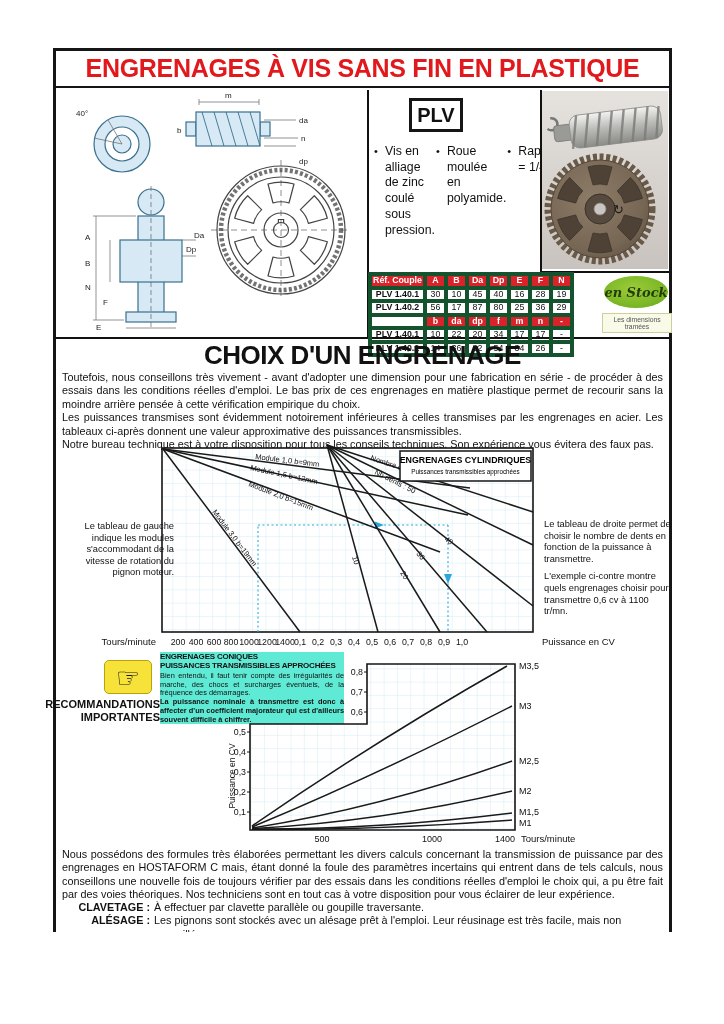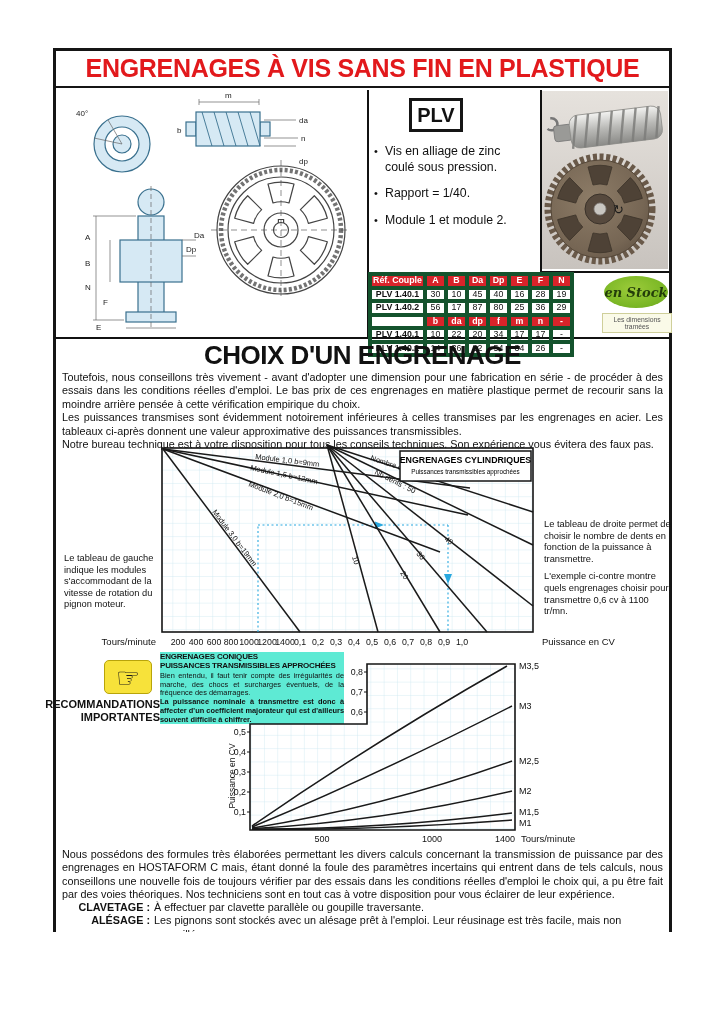--- a/index.html
+++ b/index.html
@@ -9,37 +9,37 @@
   .hline{position:absolute;background:#111;height:2px;}
   .vline{position:absolute;background:#111;width:2px;}
   .main-box{position:absolute;left:53px;top:48px;width:619px;height:920px;
             border:3px solid #151515;box-sizing:border-box;}
   .title-bar{position:absolute;left:56px;top:51px;width:613px;height:37px;
              border-bottom:2px solid #151515;box-sizing:border-box;
              display:flex;align-items:center;justify-content:center;}
   .title-bar span{font-weight:bold;font-size:25px;letter-spacing:-0.3px;color:#e2191c;white-space:nowrap;}
   .plv-box{position:absolute;left:409px;top:98px;width:48px;height:28px;border:3px solid #151515;
            display:flex;align-items:center;justify-content:center;font-weight:bold;font-size:20px;box-sizing:content-box;}
-  .bullets{position:absolute;left:374px;top:144px;width:160px;display:flex;flex-direction:column;gap:11px;}
+  .bullets{position:absolute;left:374px;top:144px;width:160px;display:flex;flex-direction:row;gap:1px;}
   .bullet{position:relative;padding-left:11px;font-size:12.3px;line-height:1.28;white-space:pre-line;}
   .bullet:before{content:"•";position:absolute;left:0;top:0;font-size:11px;}
   table.dims{position:absolute;left:368px;top:272px;border-collapse:collapse;table-layout:fixed;}
   table.dims td{border:4px solid #14532d;font-size:8.8px;text-align:center;padding:0;height:9.5px;line-height:9.5px;}
   td.redh{background:#d8232a;color:#fff;font-weight:bold;}
   td.reflab{font-weight:bold;}
   .stock-ellipse{position:absolute;left:604px;top:276px;width:64px;height:32px;border-radius:50%;
                  background:radial-gradient(ellipse at 45% 40%, #9ccb3a 0%, #7cb826 60%, #69a31c 100%);
                  display:flex;align-items:center;justify-content:center;}
   .stock-ellipse span{font-family:"DejaVu Serif",serif;font-style:italic;font-weight:bold;font-size:13px;color:#233d0a;}
   .stock-caption{position:absolute;left:602px;top:313px;width:68px;background:#fafae8;border:1px solid #cfcf9a;
                  font-size:6.8px;text-align:center;padding:2px 0;color:#555;}
   .section-heading{position:absolute;left:56px;top:340px;width:613px;text-align:center;
                    font-weight:bold;font-size:26px;letter-spacing:-0.5px;}
   .intro{position:absolute;left:62px;top:371px;width:601px;font-size:10.8px;line-height:1.24;text-align:justify;}
-  .cap-left{position:absolute;left:64px;top:521px;width:118px;font-size:9.3px;line-height:1.25;margin-top:32px;}
+  .cap-left{position:absolute;left:56px;top:521px;width:118px;font-size:9.3px;line-height:1.25;text-align:right;}
   .cap-right{position:absolute;left:544px;top:519px;width:128px;font-size:9.3px;line-height:1.25;}
   .cap-right .p2{margin-top:6px;}
   .axis-word{position:absolute;font-size:9.5px;}
   .reco-icon{position:absolute;left:104px;top:660px;width:46px;height:32px;background:#f7e23a;
              border:1.5px solid #b8a40a;border-radius:5px;display:flex;align-items:center;justify-content:center;}
   .reco-icon span{font-family:"DejaVu Sans",sans-serif;font-size:27px;line-height:27px;color:#1a1a1a;}
   .reco-label{position:absolute;left:36px;top:698px;width:124px;text-align:right;
               font-weight:bold;font-size:11px;line-height:1.2;}
   .conical-box{position:absolute;left:160px;top:652px;width:184px;background:#5eead4;}
   .conical-box .t{font-weight:bold;font-size:8px;line-height:1.18;letter-spacing:-0.2px;}
@@ -135,20 +135,22 @@
     </g>
   </svg>
 
   <div class="plv-box">
     <span>PLV</span>
   </div>
 
   <div class="bullets">
     <div class="bullet">Vis en alliage de zinc
 coulé sous pression.</div>
+    <div class="bullet">Roue moulée
+en polyamide.</div>
     <div class="bullet">Rapport = 1/40.</div>
     <div class="bullet">Module 1 et module 2.</div>
   </div>
 
   <svg class="abs" style="left:542px;top:91px;" width="126" height="178" viewBox="0 0 126 178">
     <defs>
       <linearGradient id="pbg" x1="0" y1="0" x2="0" y2="1">
         <stop offset="0" stop-color="#e6e2dd"></stop>
           <stop offset="1" stop-color="#c8c3be"></stop>
       </linearGradient>

